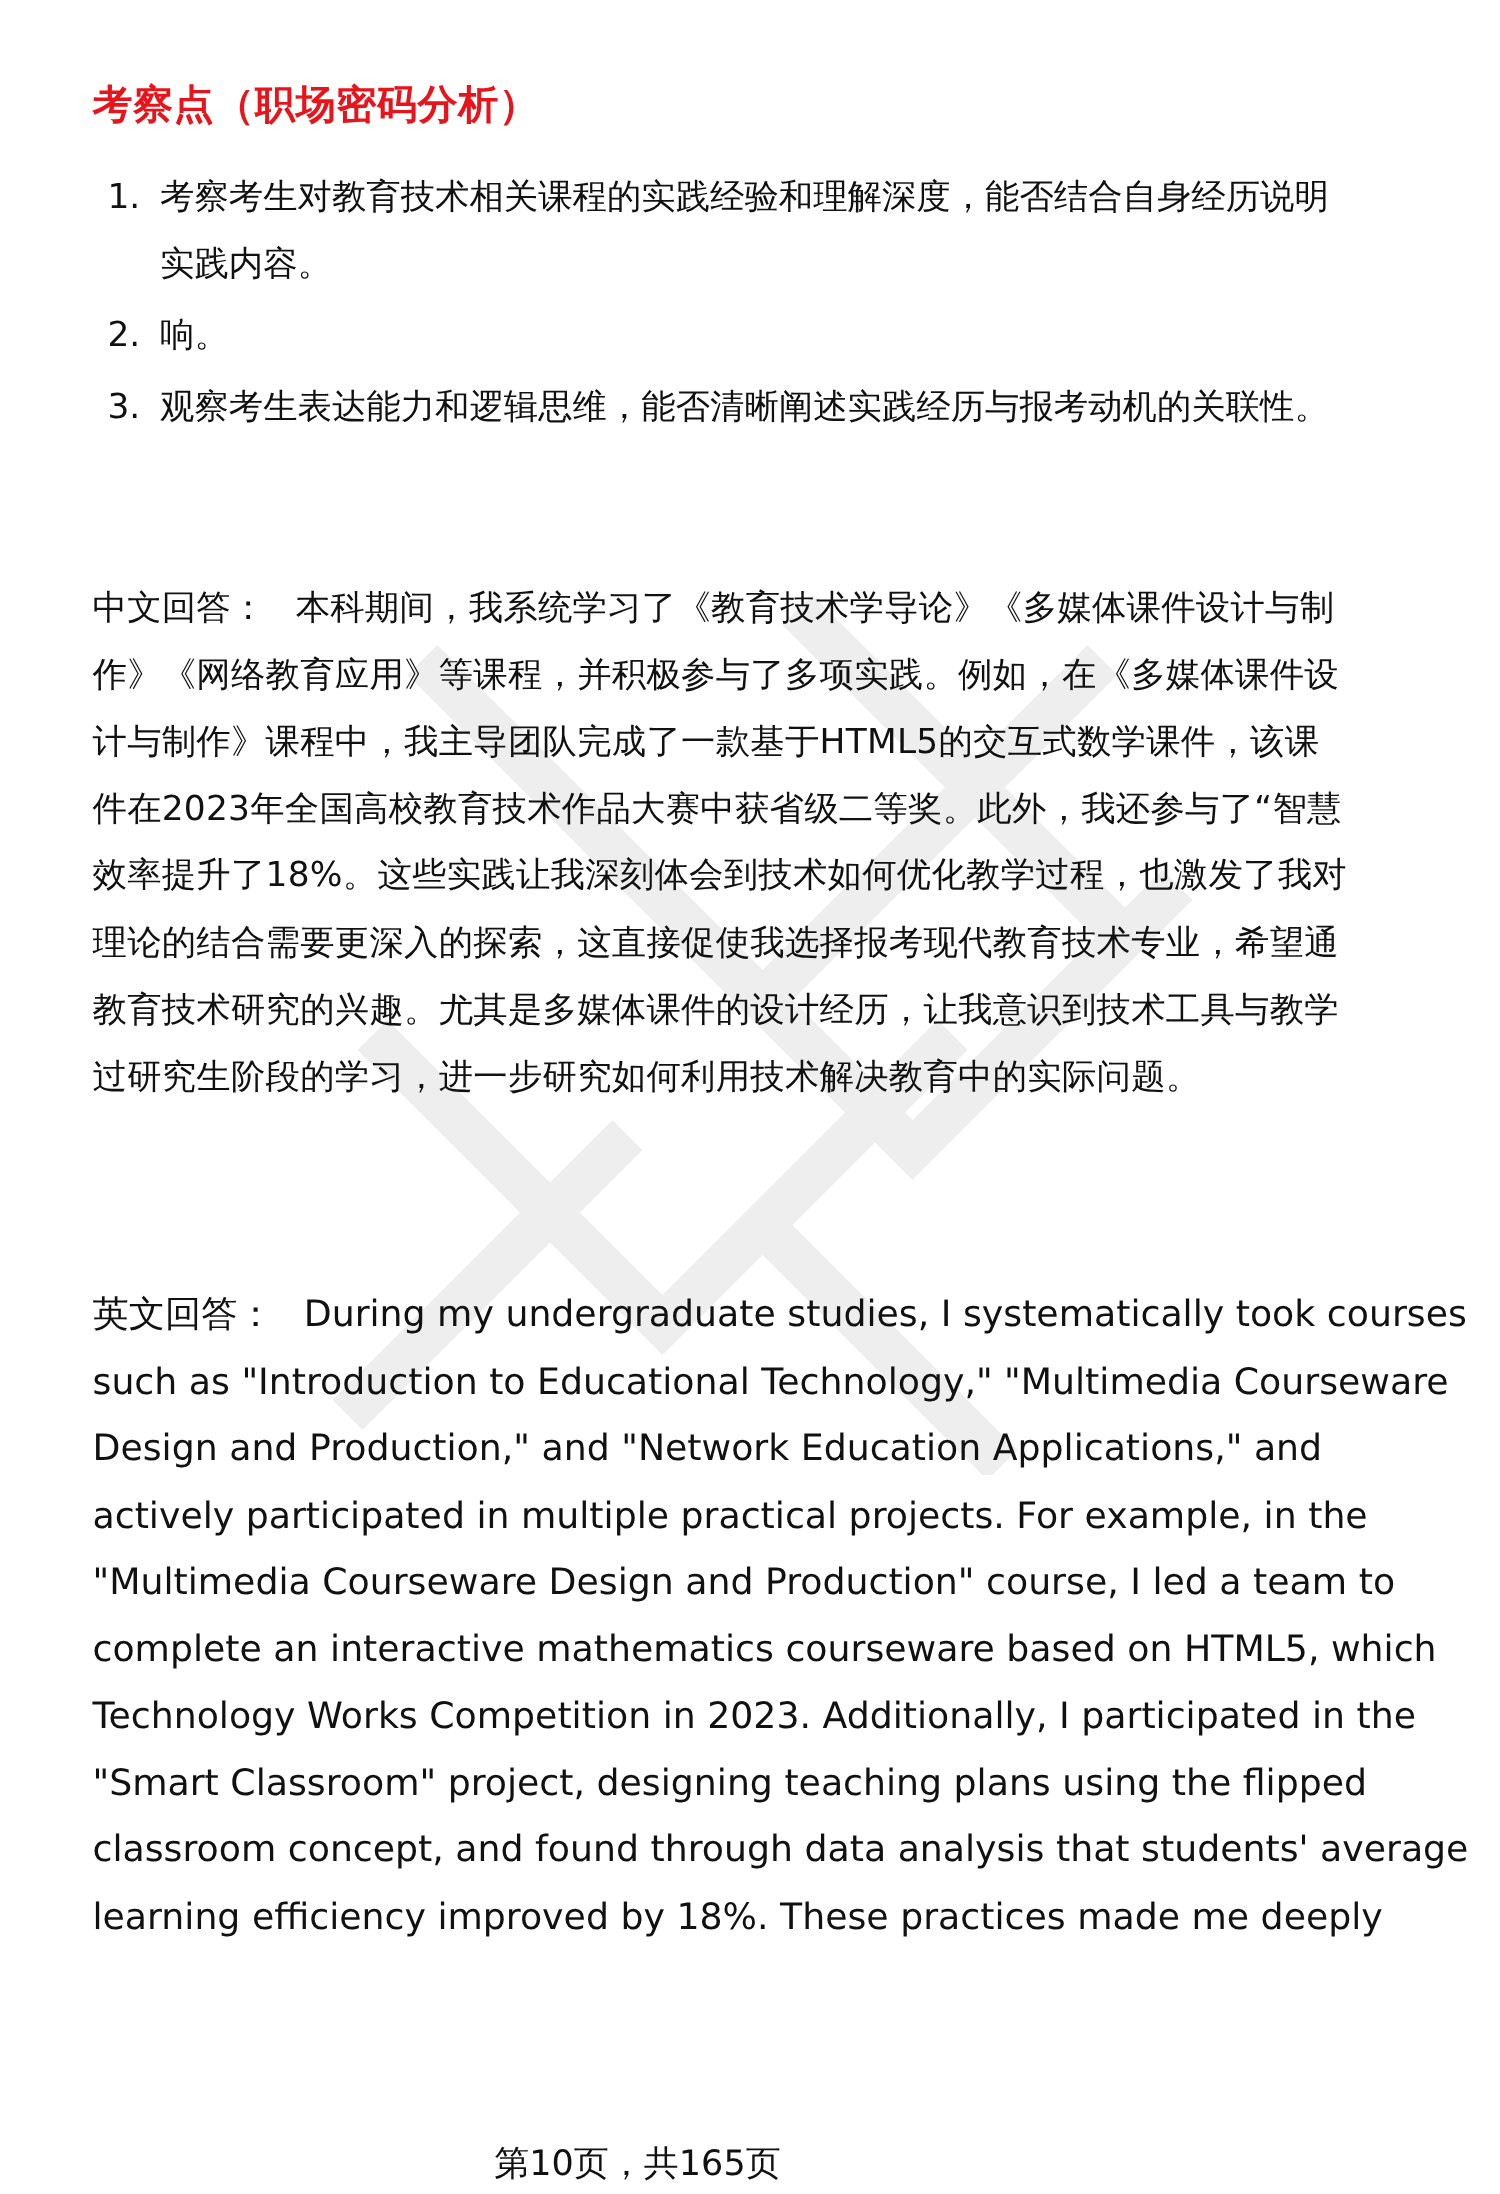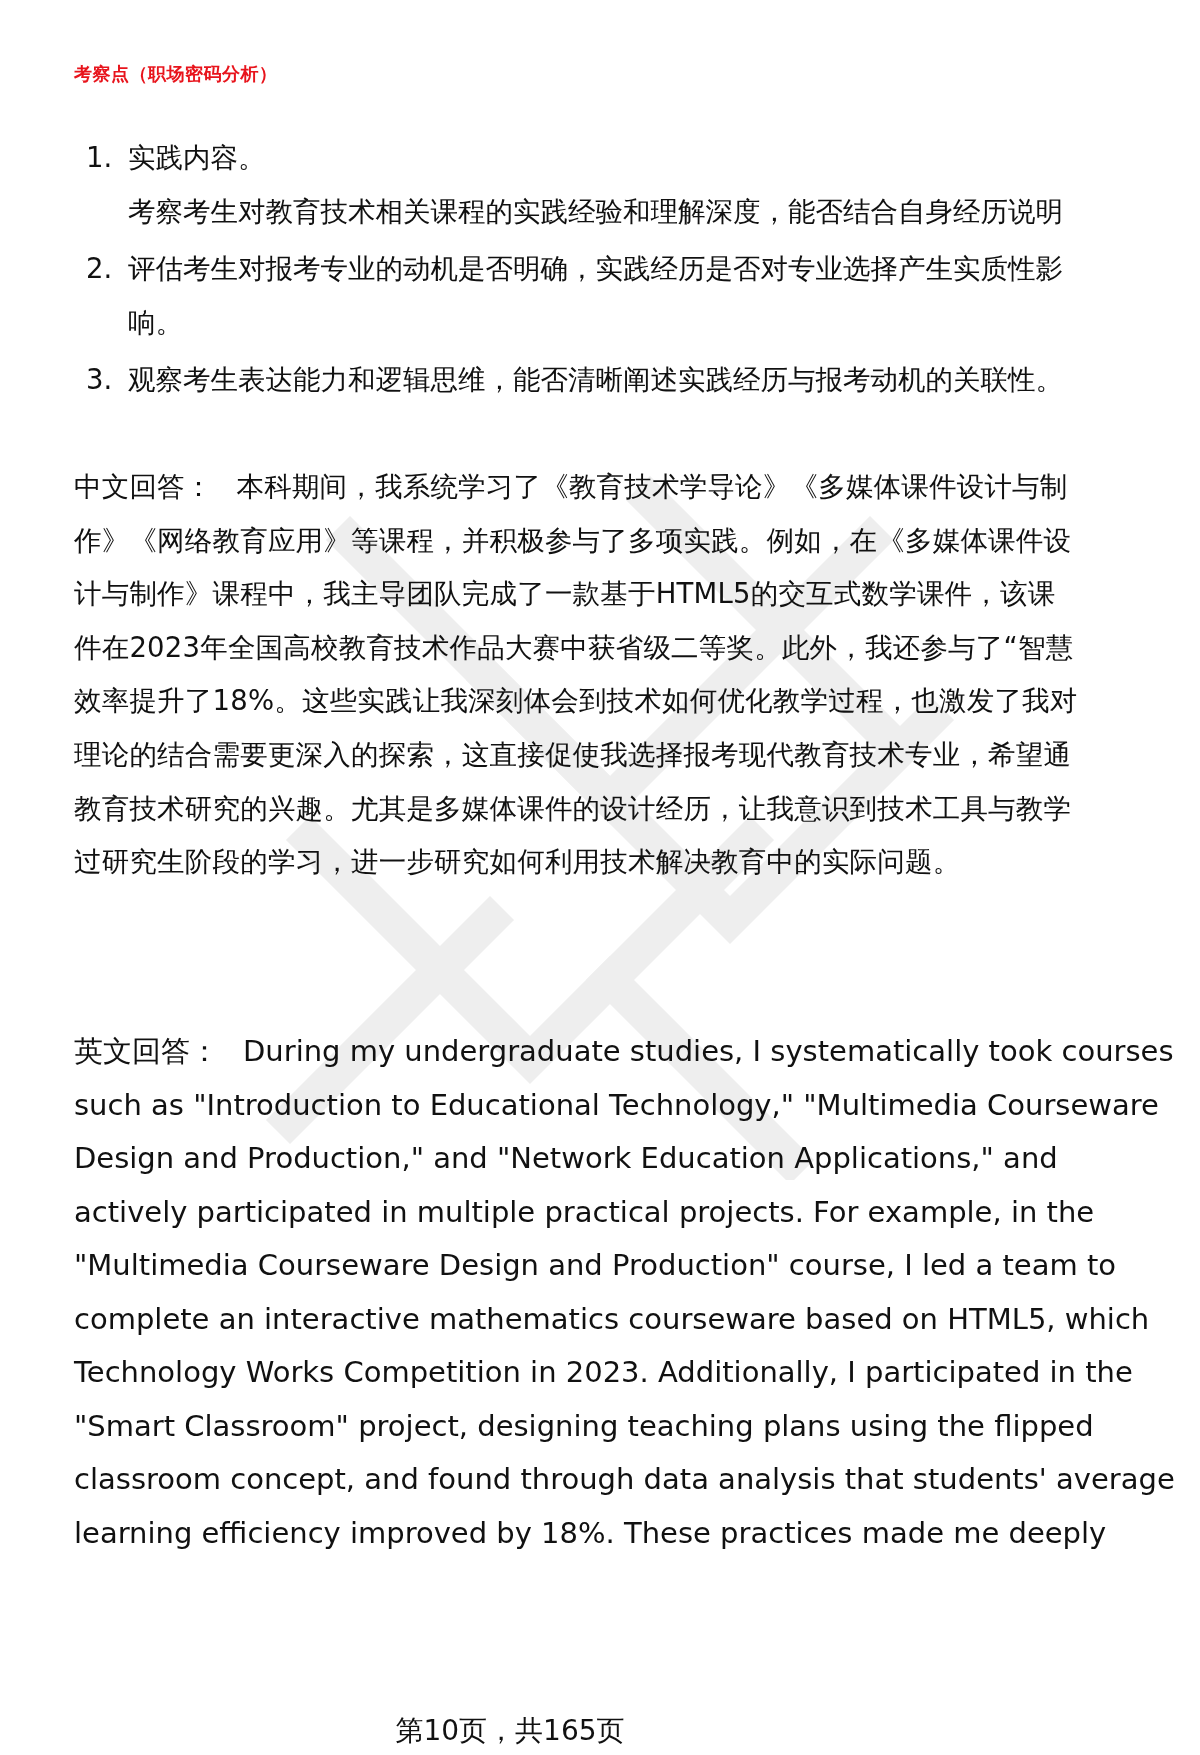--- a/index.html
+++ b/index.html
@@ -2,21 +2,21 @@
 <html><head>
 <meta charset="utf-8">
 <style>
   html, body { margin: 0; padding: 0; background: #ffffff; }
   body { width: 1200px; height: 1755px; position: relative; overflow: hidden;
          font-family: "DejaVu Sans", "Liberation Sans", sans-serif; color: #111111; }
   .page { position: absolute; left: 0; top: 0; width: 1200px; height: 1755px; }
   .watermark { position: absolute; left: 230px; top: 420px; width: 760px; height: 760px;
                pointer-events: none; z-index: 0; }
   .content { position: absolute; left: 74px; top: 0; width: 1080px; z-index: 1; }
-  .section-title { position: absolute; left: 0; top: 62px; font-size: 18px; font-weight: bold;
+  .section-title { position: absolute; left: 0; top: 62px; font-size: 32px; font-weight: bold;
                    color: #e8141c; letter-spacing: 0.5px; white-space: nowrap; }
   .ol { position: absolute; left: 0; top: 130px; width: 1080px; }
   .li { position: relative; padding-left: 54px; font-size: 27.5px; line-height: 54px;
         margin-bottom: 3px; }
   .li .num { position: absolute; left: 12px; top: 0; }
   .para { position: absolute; left: 0; width: 1080px; font-size: 27.5px; line-height: 53.6px; }
   .para.cn { top: 460px; letter-spacing: 0.2px; }
   .para.en { top: 1025px; font-size: 29px; line-height: 53.5px; }
   .para .label { margin-right: 24px; }
   .footer { position: absolute; left: 0; width: 1020px; top: 1712px; text-align: center;
@@ -39,26 +39,25 @@
     </g>
   </svg>
 
   <div class="content">
 
     <div class="section-title">考察点（职场密码分析）</div>
 
     <div class="ol">
       <div class="li">
         <span class="num">1.</span>
+        <span class="line">考察考生对教育技术相关课程的实践经验和理解深度，能否结合自身经历说明</span>
         <span class="line">实践内容。</span>
-        <span class="line">考察考生对教育技术相关课程的实践经验和理解深度，能否结合自身经历说明</span>
       </div>
       <div class="li">
         <span class="num">2.</span>
-        <span class="line">评估考生对报考专业的动机是否明确，实践经历是否对专业选择产生实质性影</span>
         <span class="line">响。</span>
       </div>
       <div class="li">
         <span class="num">3.</span>
         <span class="line">观察考生表达能力和逻辑思维，能否清晰阐述实践经历与报考动机的关联性。</span>
       </div>
     </div>
 
     <div class="para cn">
       <span class="line"><span class="label">中文回答：</span><span>本科期间，我系统学习了《教育技术学导论》《多媒体课件设计与制</span></span>

